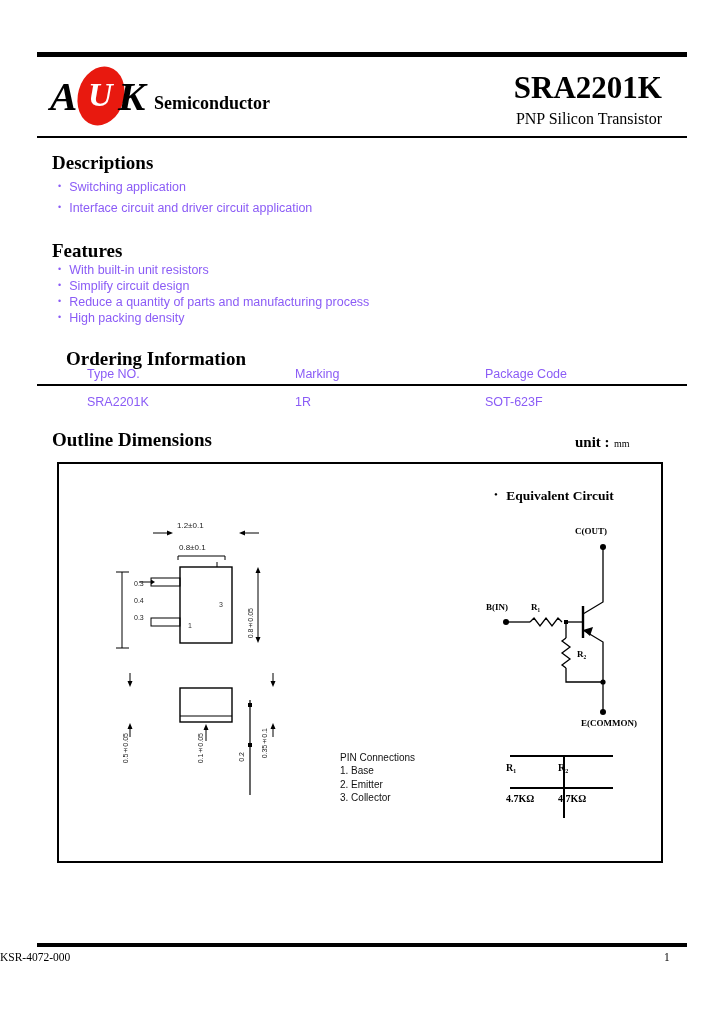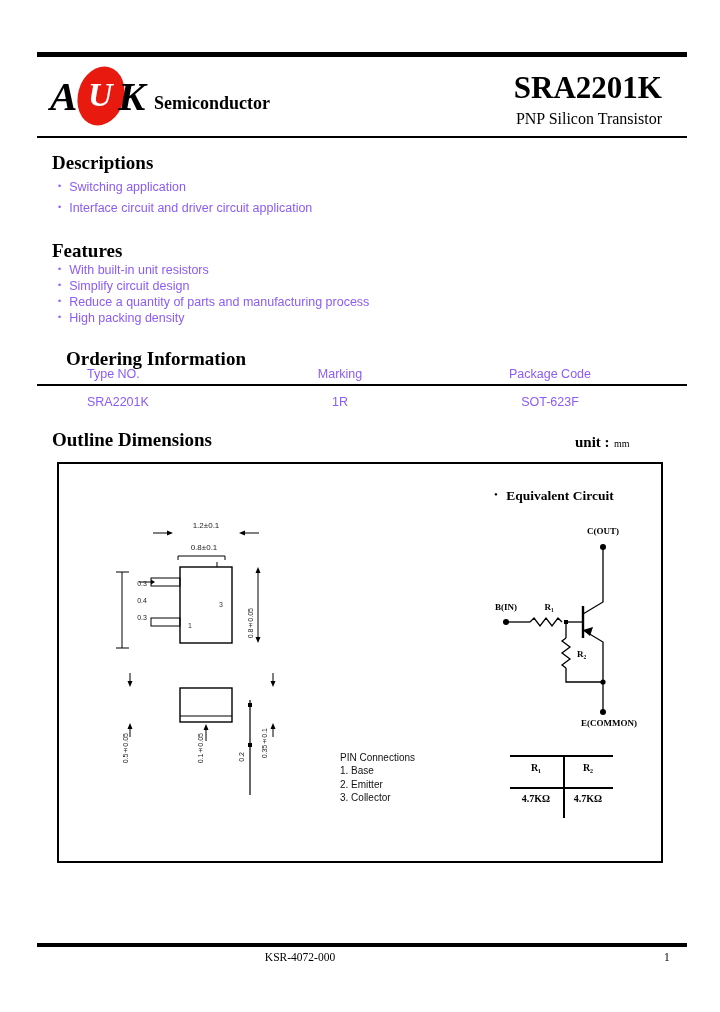--- a/index.html
+++ b/index.html
@@ -4,21 +4,21 @@
 <style>
   html,body{margin:0;padding:0;background:#fff;}
   .page{position:relative;width:720px;height:1012px;background:#fff;overflow:hidden;
         font-family:"Liberation Sans",sans-serif;color:#000;}
   .abs{position:absolute;}
   .serif{font-family:"Liberation Serif",serif;}
   .bar{background:#000;}
   .h1{font-family:"Liberation Serif",serif;font-weight:bold;font-size:19px;}
   .body-txt{font-size:12.5px;color:#8b5cf6;white-space:nowrap;}
   .dot{display:inline-block;font-size:9px;margin-right:8px;vertical-align:2px;}
-  .ctr{text-align:center;}
+  .ctr{}
   .rt{text-align:right;}
   .clabel{font-family:"Liberation Serif",serif;font-weight:bold;font-size:9px;white-space:nowrap;}
   .dim{font-size:7px;color:#222;white-space:nowrap;}
   .dimv{font-size:7px;color:#222;writing-mode:vertical-rl;transform:rotate(180deg);white-space:nowrap;}
   .pinnum{font-size:7px;color:#333;}
   .rline{background:#000;}
   svg{display:block;}
 </style>
 </head>
 <body>

